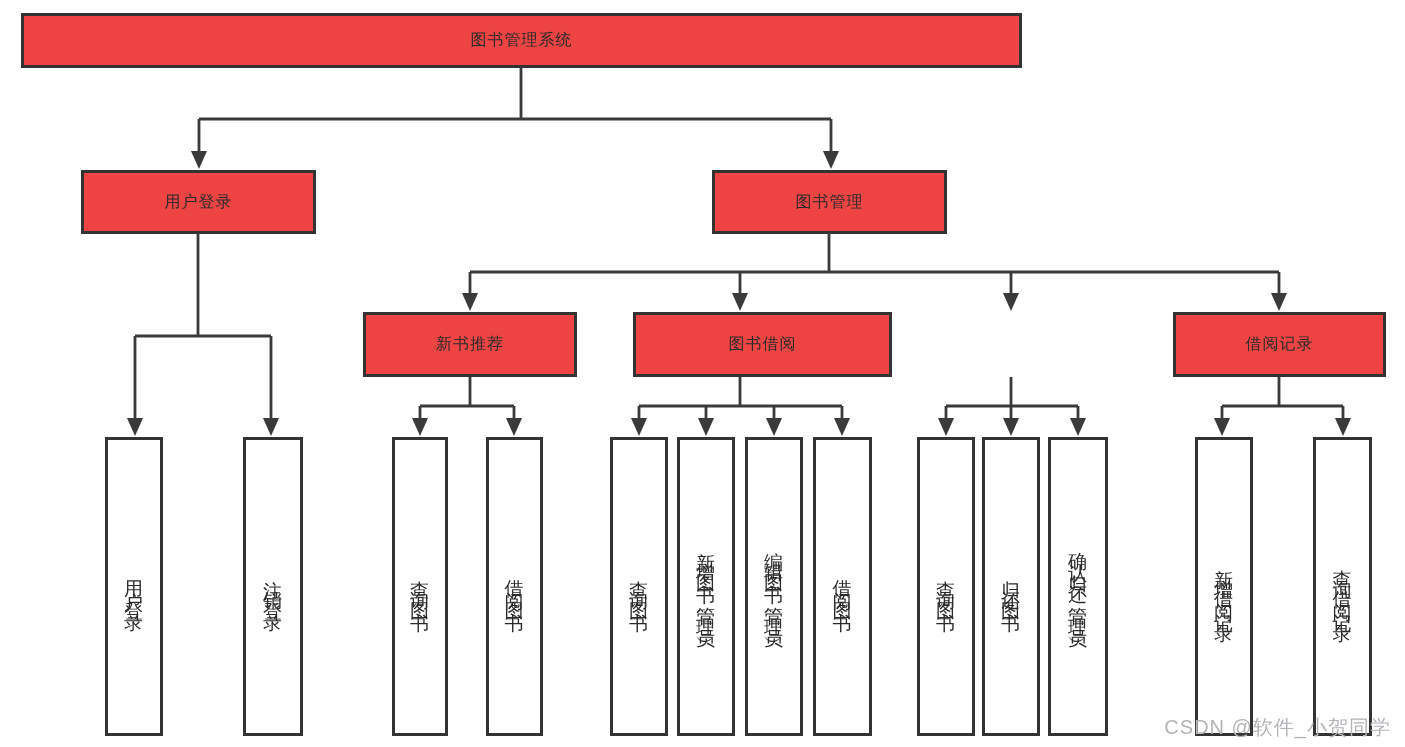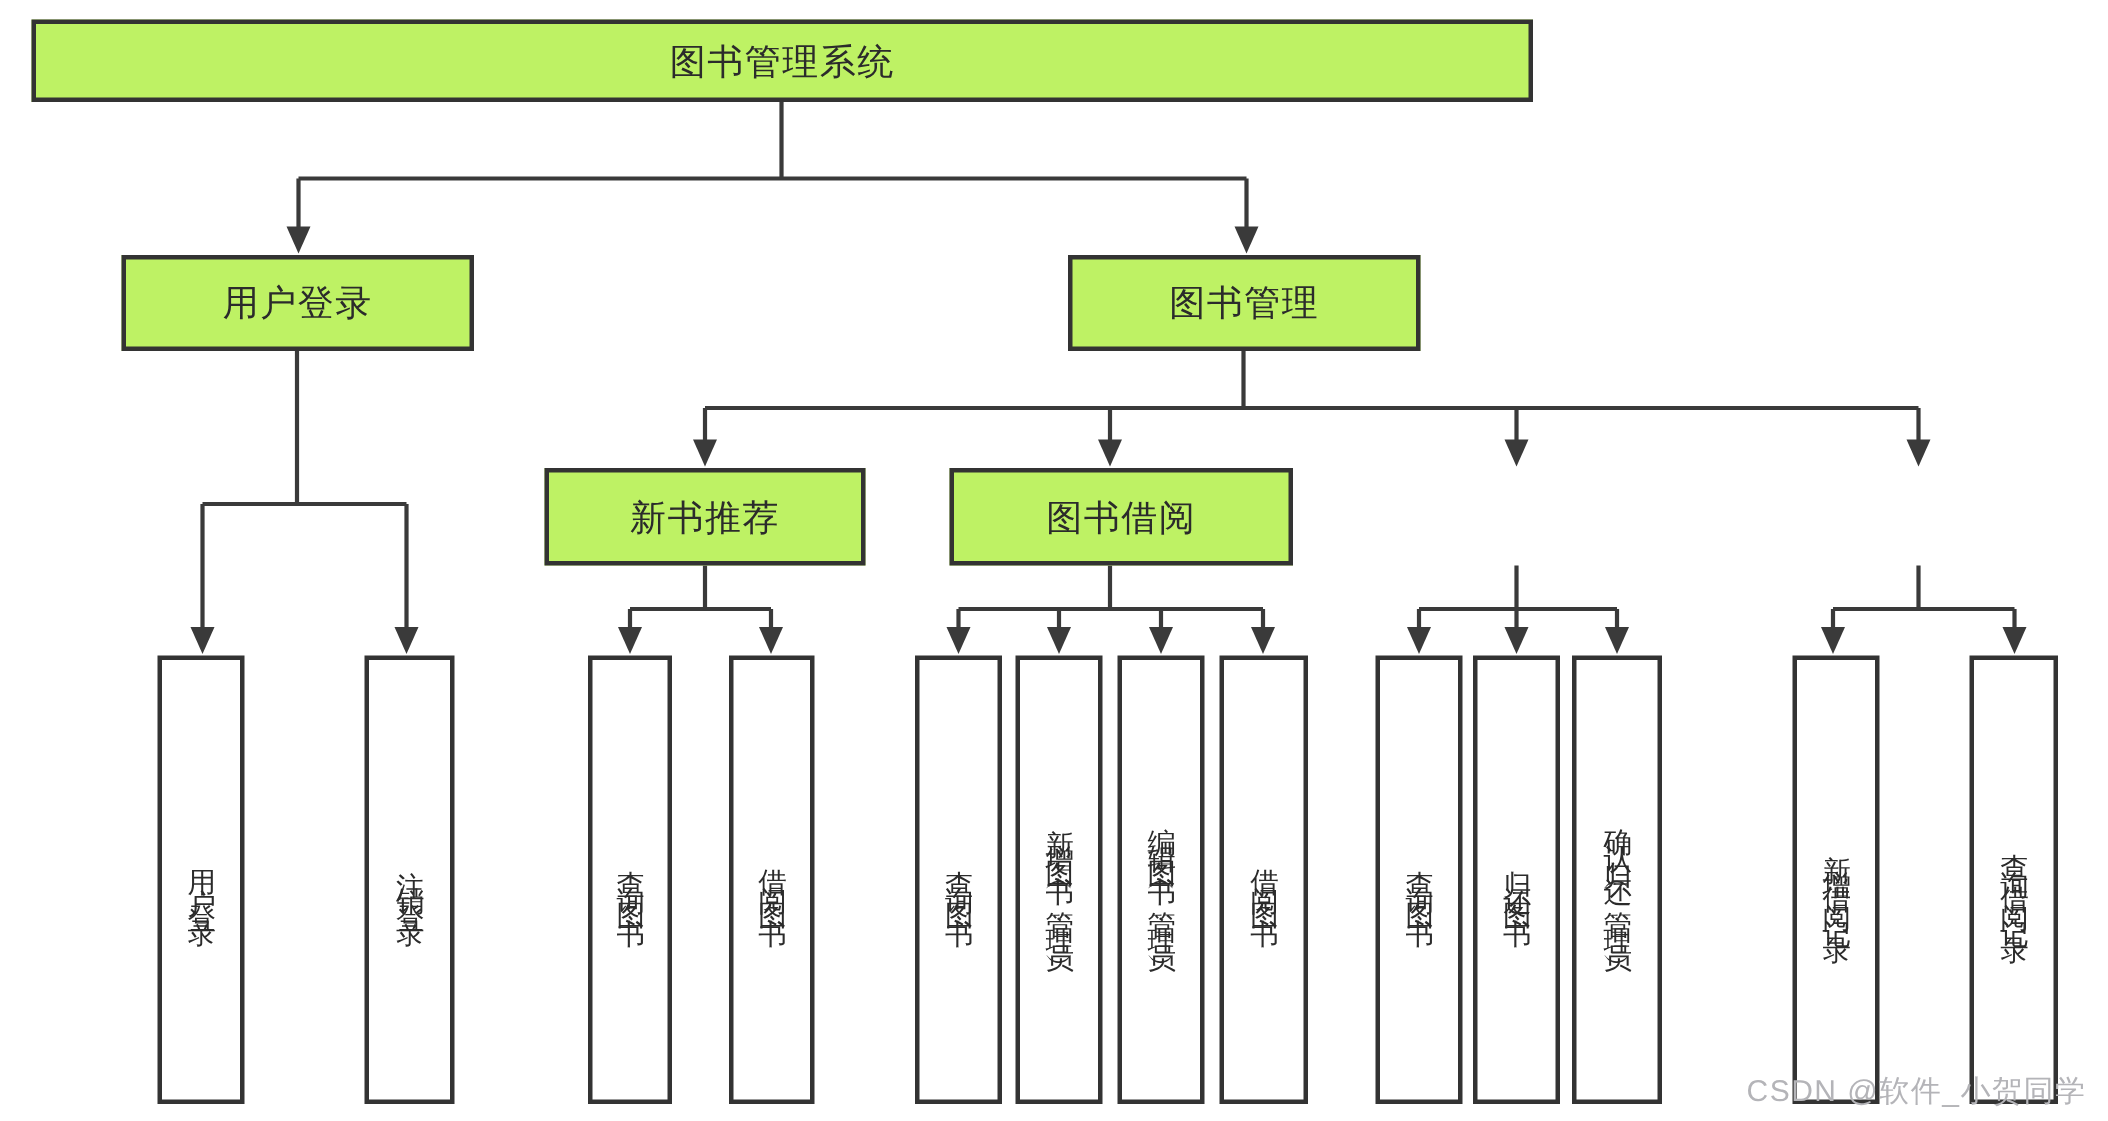--- a/index.html
+++ b/index.html
@@ -7,24 +7,24 @@
     position:relative;
     width:1405px;height:747px;
     background:#ffffff;
     overflow:hidden;
     font-family:"Liberation Sans","DejaVu Sans",sans-serif;
   }
   #wires{position:absolute;left:0;top:0;width:1405px;height:747px;}
   .hbox{
     position:absolute;
     box-sizing:border-box;
-    background:#bef264;
+    background:#ef4444;
     border:3px solid #333333;
     display:flex;align-items:center;justify-content:center;
-    font-size:24px;color:#2b2b2b;letter-spacing:1px;
+    font-size:16px;color:#2b2b2b;letter-spacing:1px;
     white-space:nowrap;
   }
   .vbox{
     position:absolute;
     box-sizing:border-box;
     background:#ffffff;
     border:3px solid #333333;
     display:flex;align-items:center;justify-content:center;
     writing-mode:vertical-rl;
     text-orientation:mixed;
@@ -85,21 +85,22 @@
     <polygon class="arrow" points="1214,418 1230,418 1222,436"></polygon>
     <polygon class="arrow" points="1335,418 1351,418 1343,436"></polygon>
   </svg>
 
   <div class="hbox" style="left:21px;top:13px;width:1001px;height:55px">图书管理系统</div>
 
   <div class="hbox" style="left:81px;top:170px;width:235px;height:64px">用户登录</div>
   <div class="hbox" style="left:363px;top:312px;width:214px;height:65px">新书推荐</div>
 
   <div class="hbox" style="left:712px;top:170px;width:235px;height:64px">图书管理</div>
-  <div class="hbox" style="left:633px;top:312px;width:229px;height:65px">图书借阅</div>
+  <div class="hbox" style="left:633px;top:312px;width:259px;height:65px">图书借阅</div>
+  <div class="hbox" style="left:1173px;top:312px;width:213px;height:65px">借阅记录</div>
 
   <div class="vbox" style="left:105px;top:437px;width:58px;height:299px">用户登录</div>
   <div class="vbox" style="left:243px;top:437px;width:60px;height:299px">注销登录</div>
 
   <div class="vbox" style="left:392px;top:437px;width:56px;height:299px">查询图书</div>
   <div class="vbox" style="left:486px;top:437px;width:57px;height:299px">借阅图书</div>
 
   <div class="vbox" style="left:610px;top:437px;width:58px;height:299px">查询图书</div>
   <div class="vbox" style="left:677px;top:437px;width:58px;height:299px">新增图书（管理员）</div>
   <div class="vbox" style="left:745px;top:437px;width:58px;height:299px">编辑图书（管理员）</div>

